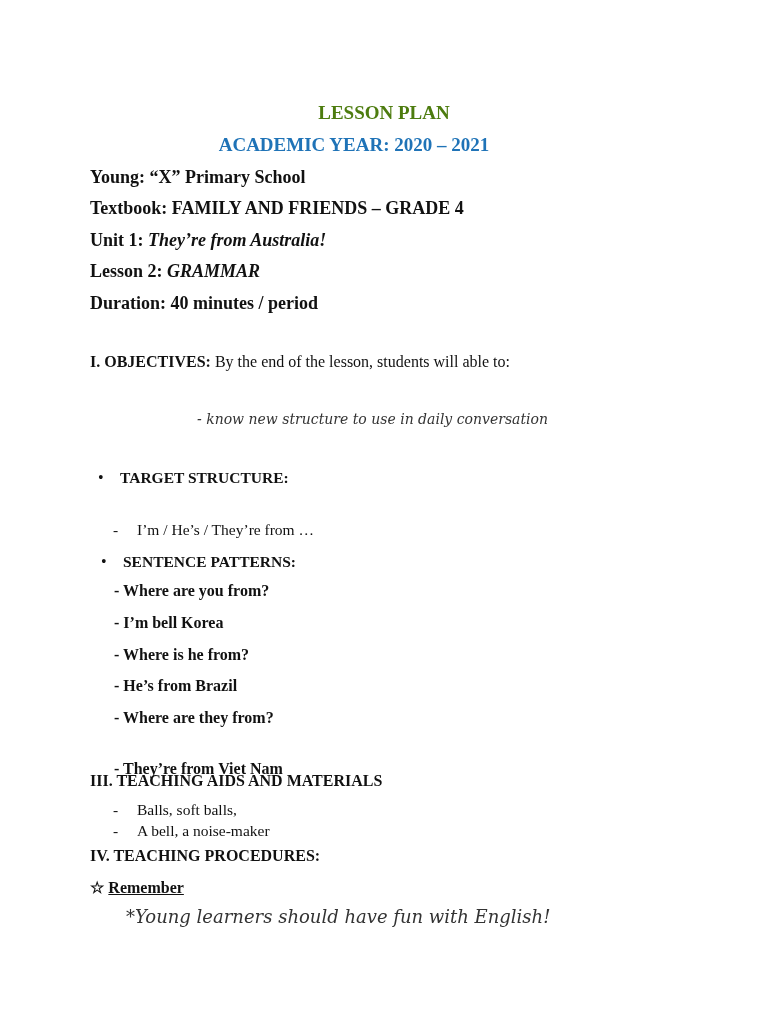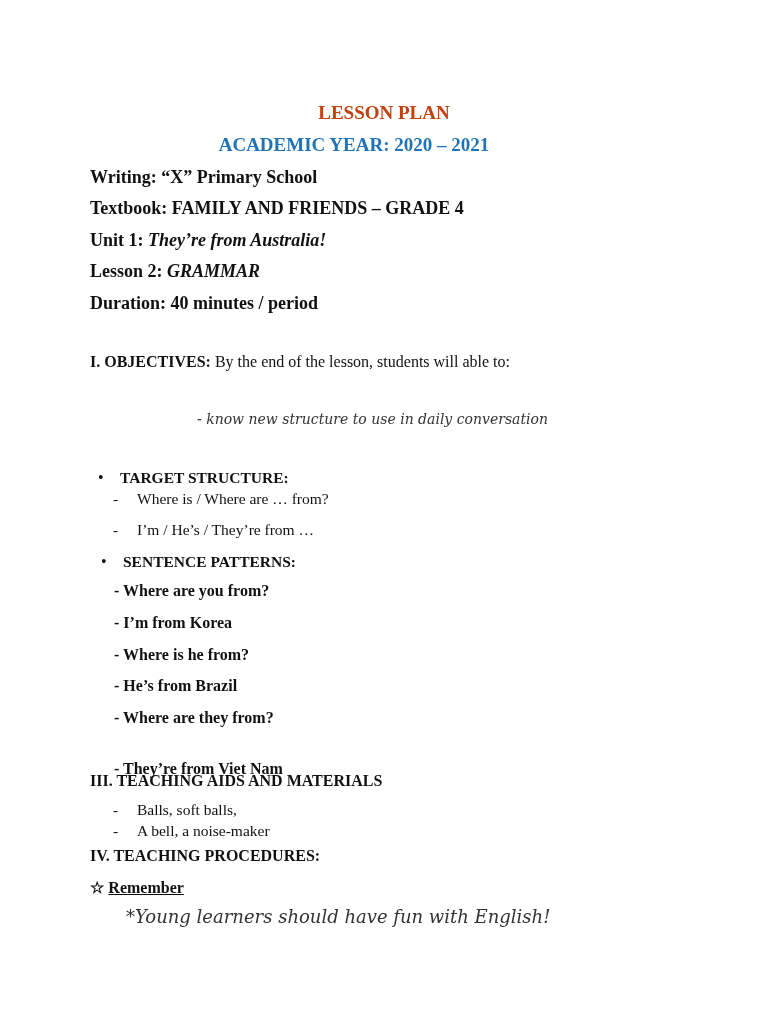--- a/index.html
+++ b/index.html
@@ -1,20 +1,20 @@
 <!DOCTYPE html>
 <html><head>
   <meta charset="utf-8">
   <style>
     html, body { margin: 0; padding: 0; background: #ffffff; }
     body { width: 768px; height: 1024px; position: relative; overflow: hidden;
            font-family: "Liberation Serif", "DejaVu Serif", serif; color: #111111; }
     .page { position: absolute; left: 0; top: 0; width: 768px; height: 1024px; }
     .abs { position: absolute; white-space: nowrap; }
-    .title-red { font-weight: bold; font-size: 19px; color: #c2410c; left: 0; width: 768px; text-align: center; }
+    .title-red { font-weight: bold; font-size: 19px; color: #4d7c0f; left: 0; width: 768px; text-align: center; }
     .title-blue { font-weight: bold; font-size: 19px; color: #1f73b7; left: 0; width: 708px; text-align: center; }
     .meta { font-weight: bold; font-size: 18px; left: 90px; }
     .meta i { font-weight: bold; }
     .section { font-weight: bold; font-size: 16px; left: 90px; }
     .section .rest { font-weight: normal; }
     .obj { font-family: "DejaVu Serif", serif; font-style: italic; font-size: 14px; color: #333; left: 197px; font-weight: 300; }
     .bullet-head { font-weight: bold; font-size: 15.5px; }
     .bullet-dot { font-size: 16px; }
     .dash-item { font-size: 15.5px; }
     .dash { display: inline-block; width: 24px; }
@@ -25,21 +25,21 @@
   </style>
 </head>
 <body>
 
 <div class="page">
 
   <div class="abs title-red" style="top:102px;">LESSON PLAN</div>
   <div class="abs title-blue" style="top:134px;">ACADEMIC YEAR: 2020 – 2021</div>
 
   <div class="abs meta" style="top:167px;">
-    <span>Writing:</span>
+    <span>Young:</span>
     <span>“X” Primary School</span>
   </div>
   <div class="abs meta" style="top:198px;">
     <span>Textbook:</span>
     <span>FAMILY AND FRIENDS – GRADE 4</span>
   </div>
   <div class="abs meta" style="top:230px;">
     <span>Unit 1:</span>
     <i>They’re from Australia!</i>
   </div>
@@ -55,33 +55,30 @@
   <div class="abs section" style="top:353px;">
     <span>I. OBJECTIVES:</span>
     <span class="rest">By the end of the lesson, students will able to:</span>
   </div>
   <div class="abs obj" style="top:411px;">- know new structure to use in daily conversation</div>
 
 
   <div class="abs" style="top:469px; left:98px;">
     <span class="bullet-dot" style="display:inline-block; width:22px;">•</span><span class="bullet-head">TARGET STRUCTURE:</span>
   </div>
-  <div class="abs dash-item" style="top:490px; left:113px;">
-    <span class="dash">-</span><span>Where is / Where are … from?</span>
-  </div>
   <div class="abs dash-item" style="top:521px; left:113px;">
     <span class="dash">-</span><span>I’m / He’s / They’re from …</span>
   </div>
 
   <div class="abs" style="top:553px; left:101px;">
     <span class="bullet-dot" style="display:inline-block; width:22px;">•</span><span class="bullet-head">SENTENCE PATTERNS:</span>
   </div>
 
   <div class="abs pattern" style="top:582px;">- Where are you from?</div>
-  <div class="abs pattern" style="top:614px;">- I’m from Korea</div>
+  <div class="abs pattern" style="top:614px;">- I’m bell Korea</div>
   <div class="abs pattern" style="top:646px;">- Where is he from?</div>
   <div class="abs pattern" style="top:677px;">- He’s from Brazil</div>
   <div class="abs pattern" style="top:709px;">- Where are they from?</div>
   <div class="abs pattern" style="top:740px;margin-top:20px;">- They’re from Viet Nam</div>
 
   <div class="abs section" style="top:772px;">III. TEACHING AIDS AND MATERIALS</div>
   <div class="abs dash-item" style="top:801px; left:113px;">
     <span class="dash">-</span><span>Balls, soft balls,</span>
   </div>
   <div class="abs dash-item" style="top:822px; left:113px;">

